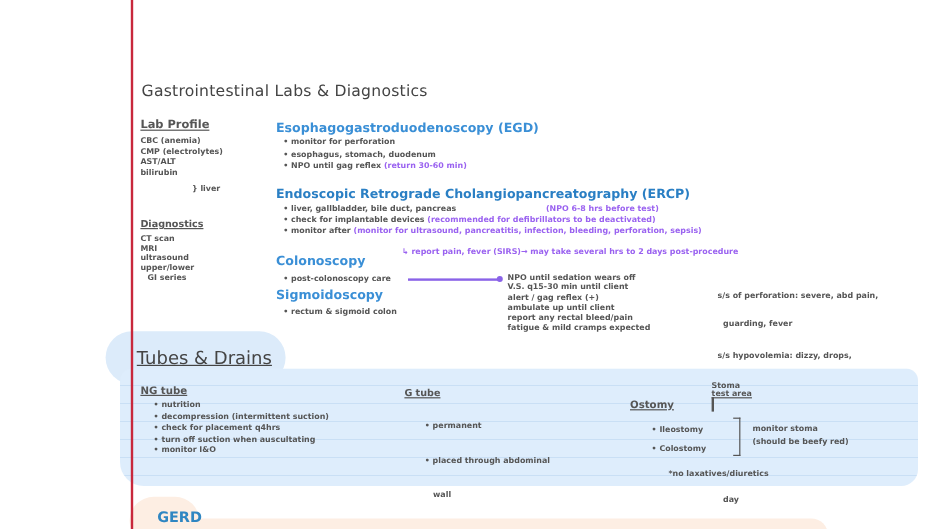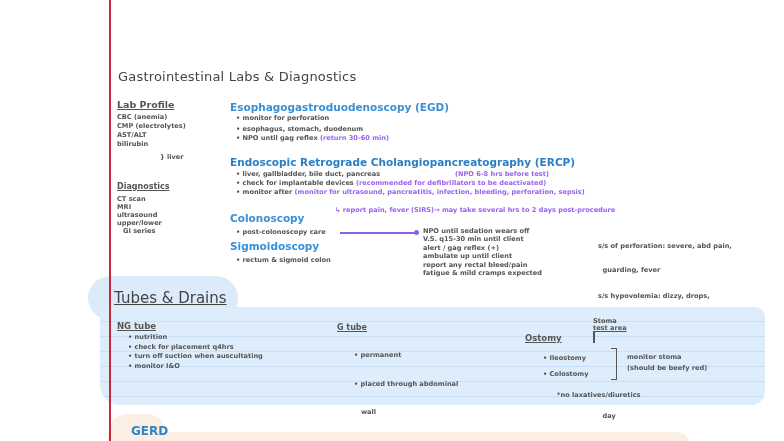--- a/index.html
+++ b/index.html
@@ -92,20 +92,21 @@
 <div class="abs h-blue" style="left:230px;top:240px;">Sigmoidoscopy</div>
 <div class="abs txt" style="left:236px;top:256px;">• rectum &amp; sigmoid colon</div>
 
 <div class="blob-tubes-title"></div>
 <div class="blob-tubes"></div>
 <div class="abs tubes-title" style="left:114px;top:289px;">Tubes &amp; Drains</div>
 
 <div class="abs h-gray" style="left:117px;top:321px;font-size:8.5px;">NG tube</div>
 <div class="abs txt" style="left:128px;top:333px;line-height:9.5px;">
   <div>• nutrition</div>
+  <div>• decompression (intermittent suction)</div>
   <div>• check for placement q4hrs</div>
   <div>• turn off suction when auscultating</div>
   <div>• monitor I&amp;O</div>
 </div>
 
 <div class="abs h-gray" style="left:337px;top:323px;font-size:8px;">G tube</div>
 <div class="abs txt" style="left:354px;top:332px;line-height:9.5px;white-space:pre;">
   <div>• permanent</div>
   <div>• placed through abdominal</div>
   <div>   wall</div>

